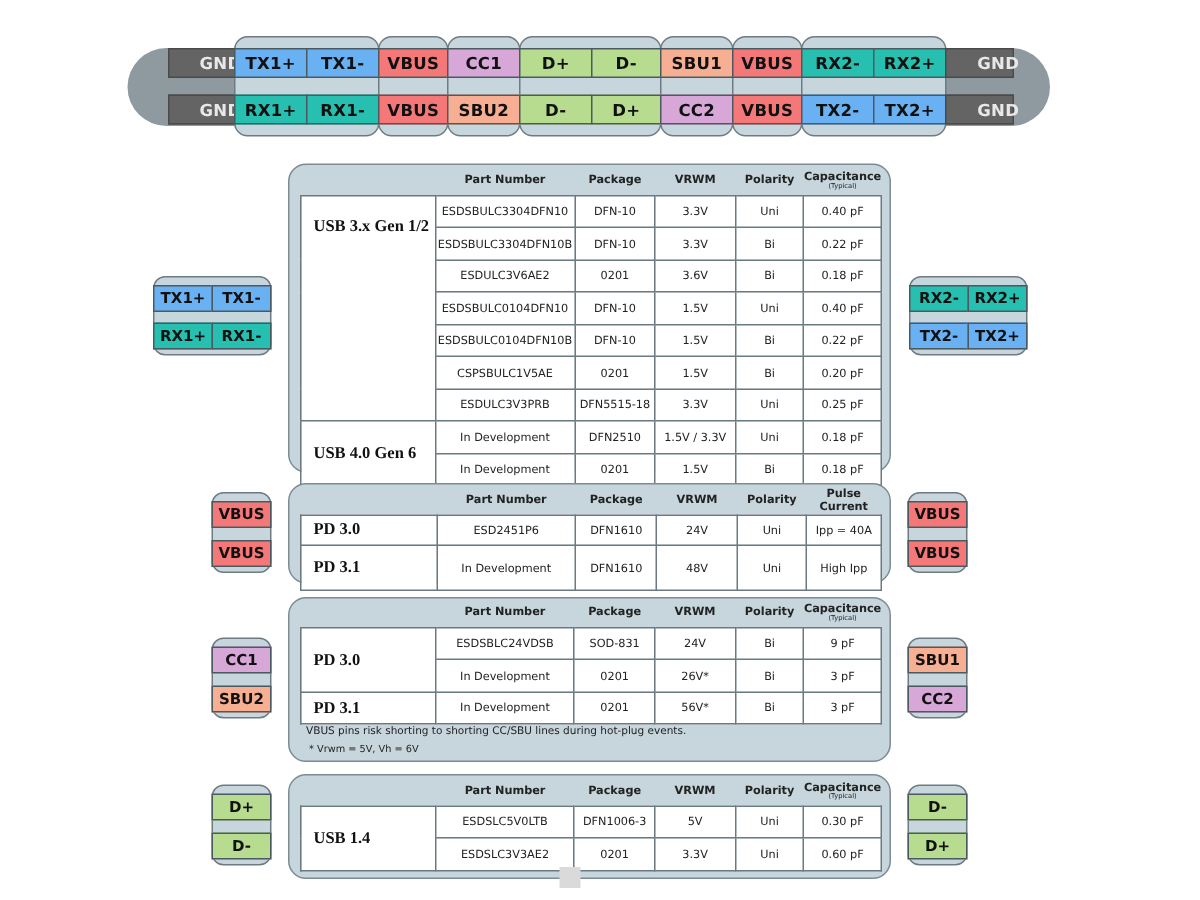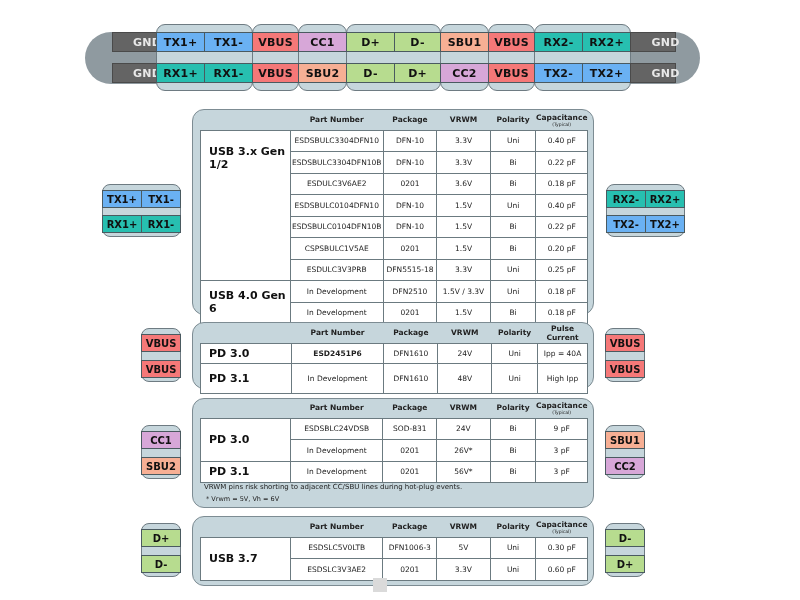--- a/index.html
+++ b/index.html
@@ -17,21 +17,21 @@
   .c-vbus { background: #f57878; }
   .c-cc { background: #d7a7d8; }
   .c-sbu { background: #f7af94; }
   .c-d { background: #b7dc8f; }
   
   .panel { position: absolute; background: #c6d6dc; border: 1.5px solid #7d8c93; border-radius: 12px; }
   table.tbl { position: absolute; border-collapse: collapse; font-size: 7.5px; }
   table.tbl th { font-weight: bold; font-size: 7.5px; color: #222; height: 20px; background: transparent; border: none; text-align: center; }
   table.tbl th .sub { display: block; font-size: 4.5px; font-weight: normal; }
   table.tbl td { background: #ffffff; border: 1px solid #6b7a80; text-align: center; height: 21.5px; color: #222; }
-  table.tbl td.rowlabel { text-align: left; padding-left: 8px; font-weight: bold; font-size: 11px; color: #111; }
+  table.tbl td.rowlabel { text-align: left; padding-left: 8px; font-weight: bold; font-size: 11px; color: #111; font-family: Liberation Serif, serif; }
   .note { position: absolute; font-size: 7px; color: #222; }
   
   .stub { position: absolute; background: #c6d6dc; border: 1px solid #6e7b82; border-radius: 8px; }
   .spin { position: absolute; height: 18px; display: flex; align-items: center; justify-content: center;
           font-weight: bold; font-size: 10px; border: 1px solid #4a5a60; color: #111; }
   .scroll-nub { position: absolute; left: 373px; top: 578px; width: 14px; height: 14px; background: #dadada; }
 </style>
 </head>
 <body>
 
@@ -207,21 +207,21 @@
       <tr>
     <th></th>
     <th>Part Number</th>
     <th>Package</th>
     <th>VRWM</th>
     <th>Polarity</th>
     <th>Pulse Current</th>
   </tr>
   <tr style="height:20px;">
     <td class="rowlabel" style="height:20px;">PD 3.0</td>
-    <td style="height:20px;font-weight:bold;">ESD2451P6</td>
+    <td style="height:20px;">ESD2451P6</td>
     <td style="height:20px;">DFN1610</td>
     <td style="height:20px;">24V</td>
     <td style="height:20px;">Uni</td>
     <td style="height:20px;">Ipp = 40A</td>
   </tr>
   <tr>
     <td class="rowlabel" style="height:20px;">PD 3.1</td>
     <td style="height:20px;">In Development</td>
     <td style="height:20px;">DFN1610</td>
     <td style="height:30px;">48V</td>
@@ -268,21 +268,21 @@
   <tr>
     <td class="rowlabel">PD 3.1</td>
     <td>In Development</td>
     <td>0201</td>
     <td>56V*</td>
     <td>Bi</td>
     <td>3 pF</td>
   </tr>
 </tbody>
   </table>
-<div class="note" style="left:204px;top:483px;">VRWM pins risk shorting to adjacent CC/SBU lines during hot-plug events.</div>
+<div class="note" style="left:204px;top:483px;">VBUS pins risk shorting to shorting CC/SBU lines during hot-plug events.</div>
 <div class="note" style="left:206px;top:495px;font-size:6.5px;">* Vrwm = 5V, Vh = 6V</div>
 
 <div class="panel" style="left:192px;top:516px;width:402px;height:70px;"></div>
 <table class="tbl" style="left:200px;top:517px;width:388px;">
   <colgroup>
       <col style="width:91px">
       <col style="width:93px">
       <col style="width:54px">
       <col style="width:54px">
       <col style="width:46px">
@@ -291,21 +291,21 @@
   <tbody>
       <tr>
     <th></th>
     <th>Part Number</th>
     <th>Package</th>
     <th>VRWM</th>
     <th>Polarity</th>
     <th><span>Capacitance</span><span class="sub">(Typical)</span></th>
   </tr>
   <tr>
-    <td class="rowlabel" rowspan="2">USB 3.7</td>
+    <td class="rowlabel" rowspan="2">USB 1.4</td>
     <td>ESDSLC5V0LTB</td>
     <td>DFN1006-3</td>
     <td>5V</td>
     <td>Uni</td>
     <td>0.30 pF</td>
   </tr>
   <tr>
     <td>ESDSLC3V3AE2</td>
     <td>0201</td>
     <td>3.3V</td>

